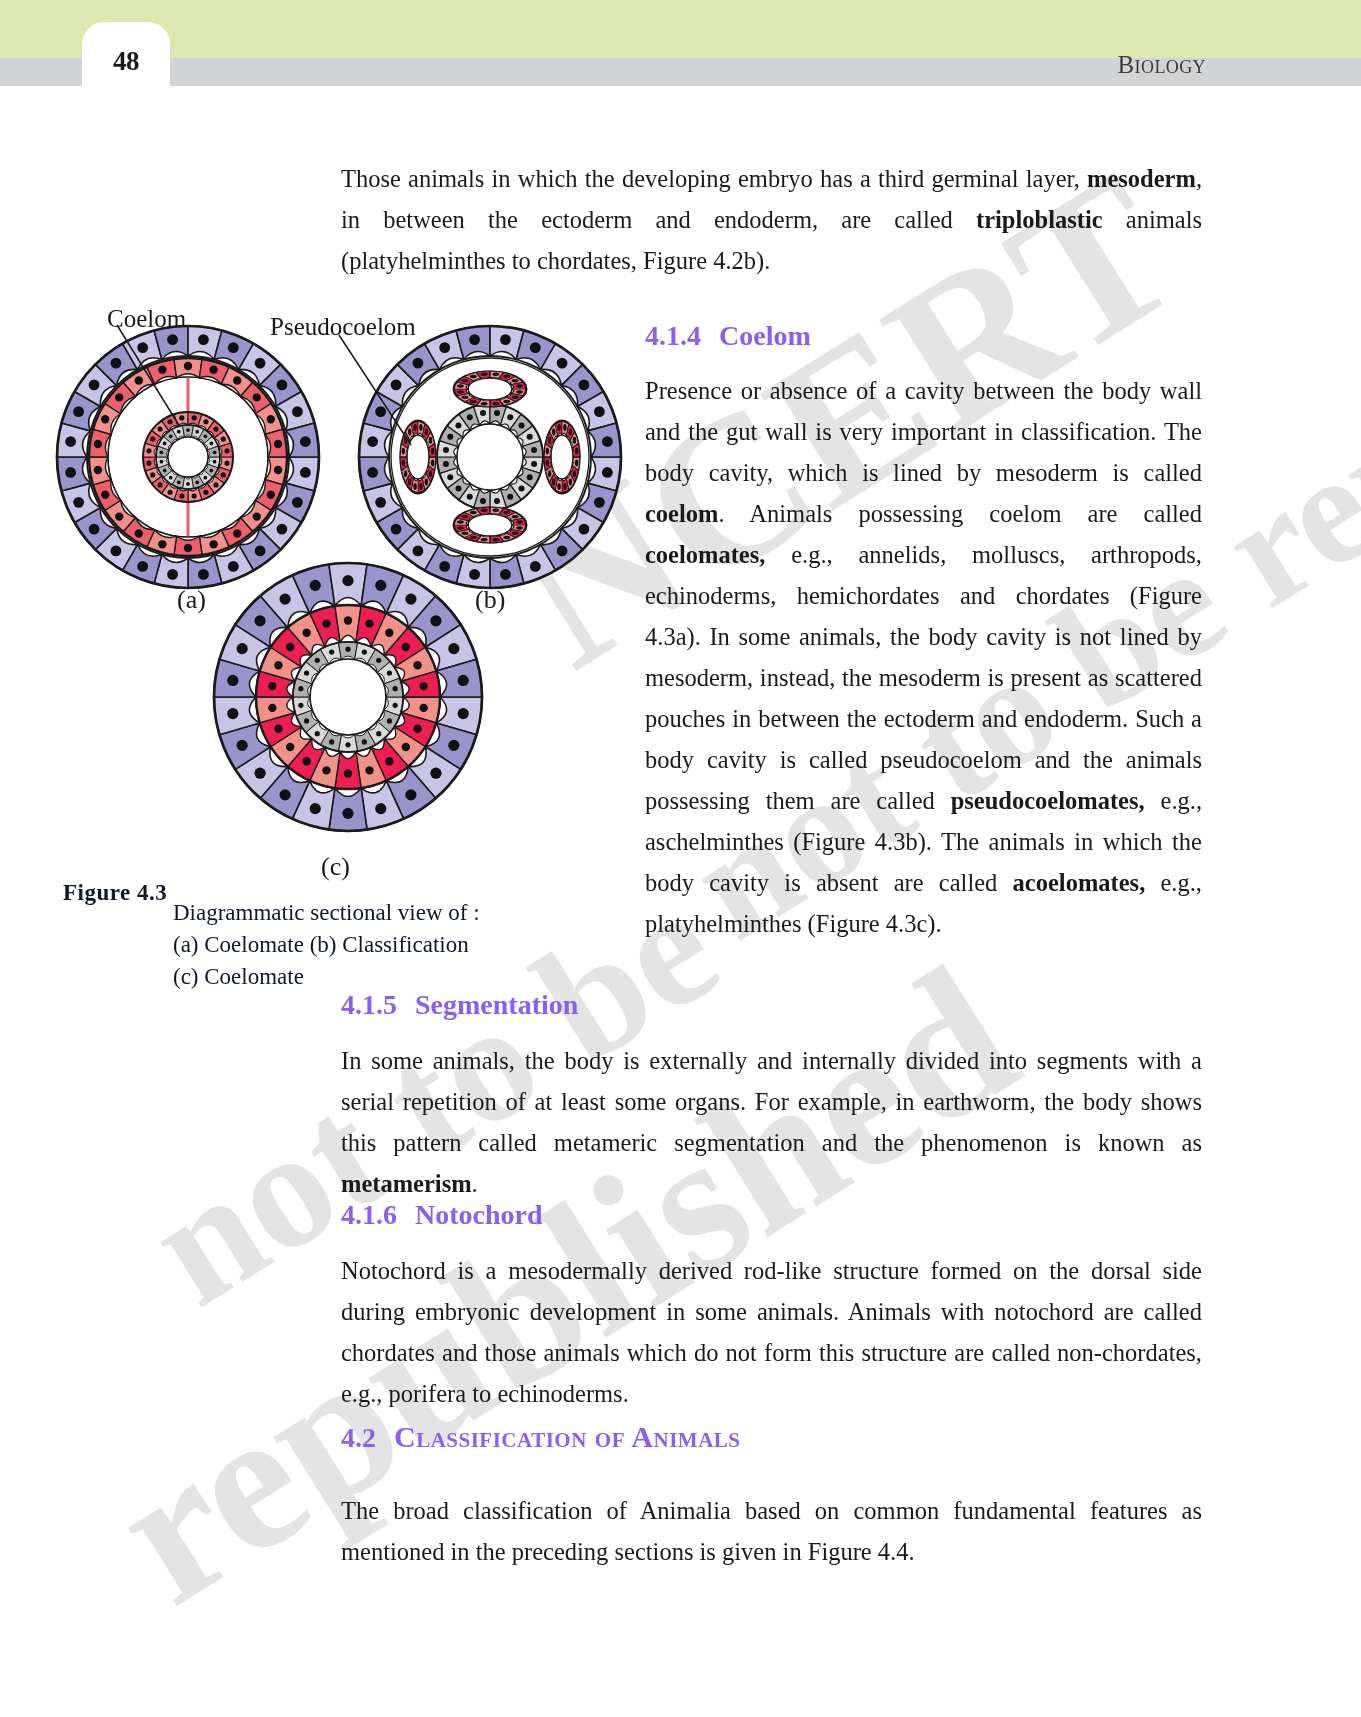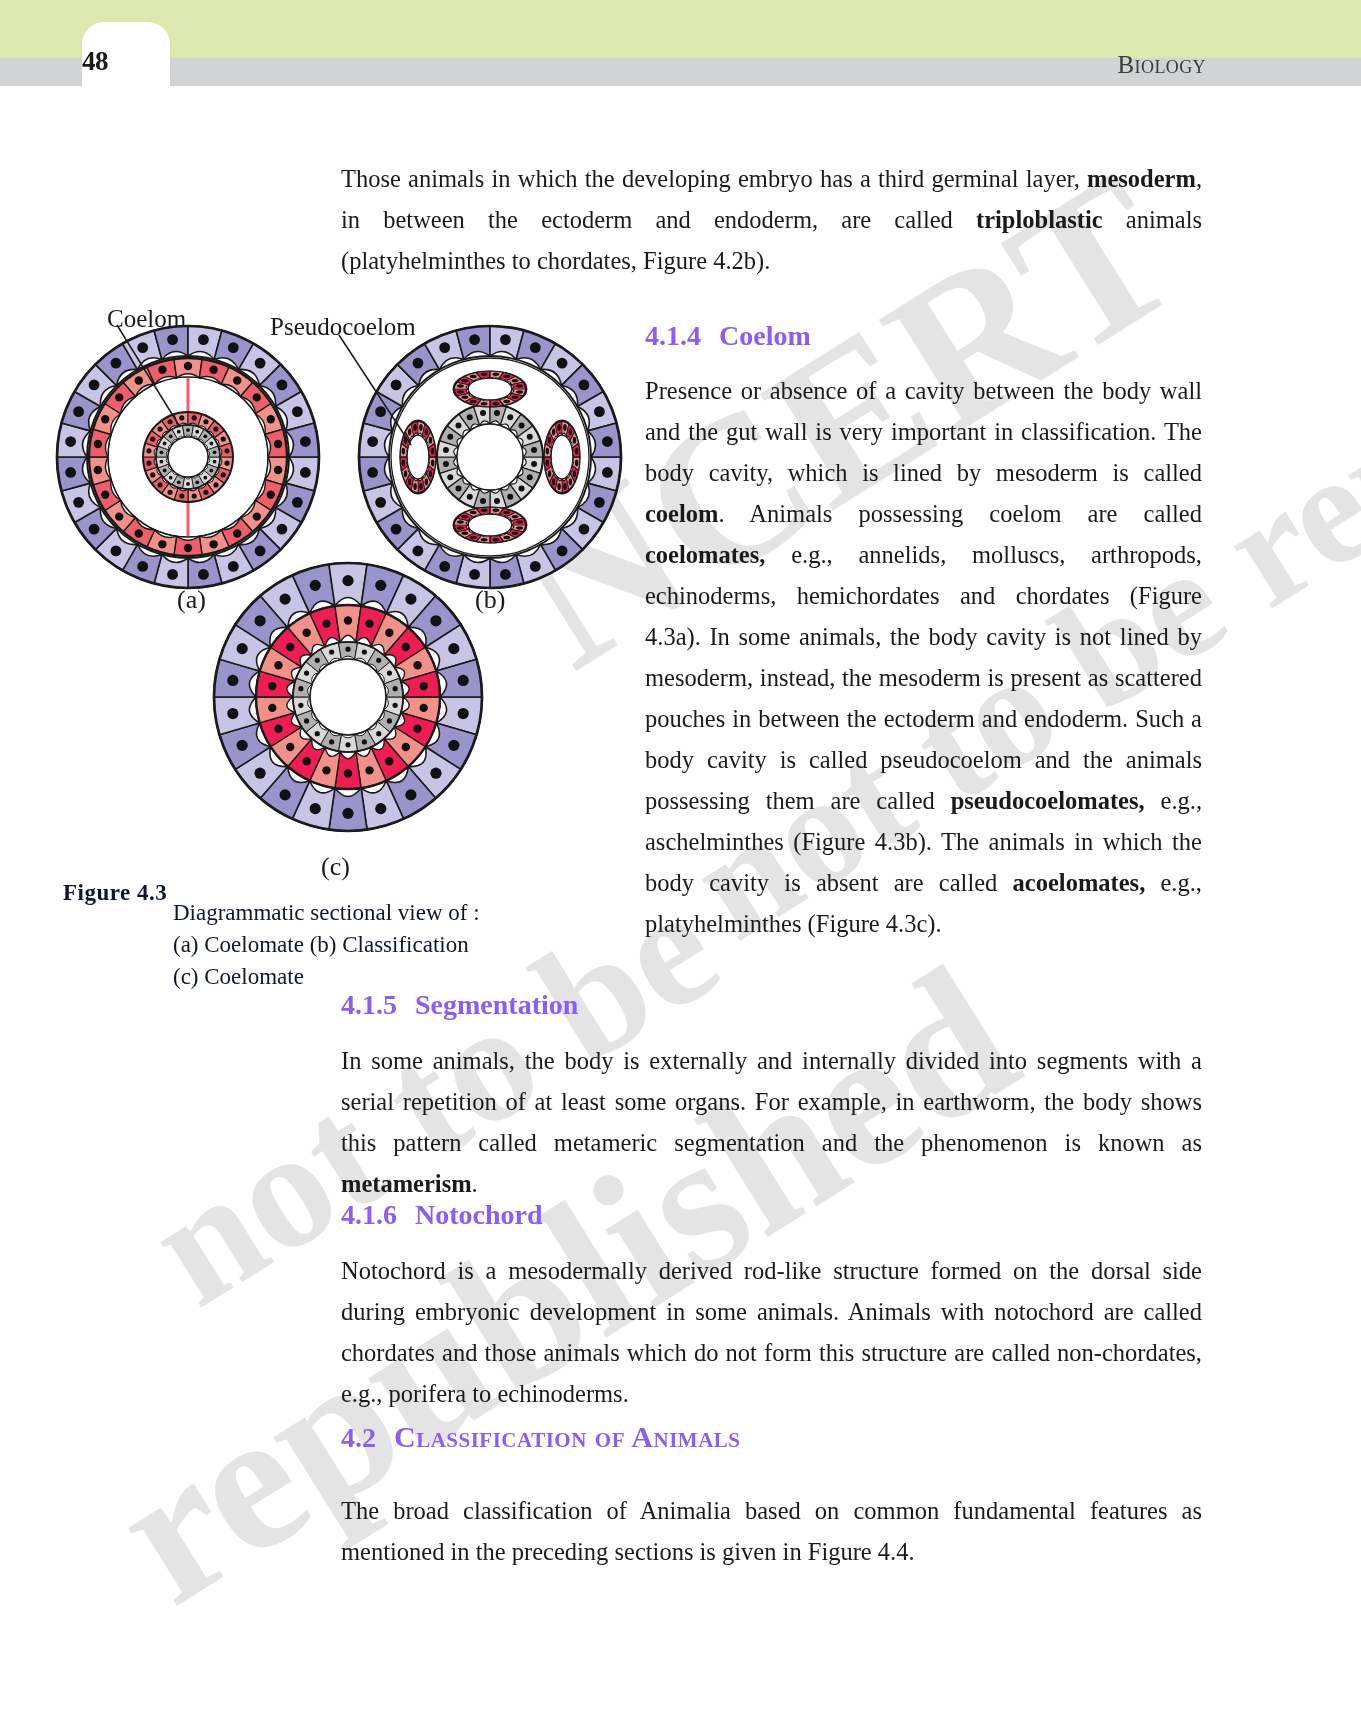--- a/index.html
+++ b/index.html
@@ -16,21 +16,21 @@
   
   #header{position:absolute;left:0;top:0;width:1361px;height:90px;}
   .band-green{position:absolute;left:0;top:0;width:1361px;height:58px;background:#dde7b0;}
   .band-gray{position:absolute;left:0;top:58px;width:1361px;height:28px;background:#d2d3d5;}
   .page-chip{
     position:absolute;left:82px;top:22px;width:88px;height:66px;
     background:#ffffff;border-radius:22px 22px 0 0;
   }
   .page-num{
     position:absolute;left:82px;top:46px;width:88px;
-    text-align:left;font-weight:bold;font-size:27px;color:#1a1a1a;
+    text-align:center;font-weight:bold;font-size:27px;color:#1a1a1a;
     font-family:"Liberation Serif","DejaVu Serif",serif;
     letter-spacing:-0.5px;
   }
   .running-head{
     position:absolute;right:155px;top:51px;
     font-size:25px;color:#3b3b3b;
     font-variant:small-caps;
     font-family:"Liberation Serif","DejaVu Serif",serif;
     letter-spacing:0.4px;
   }

